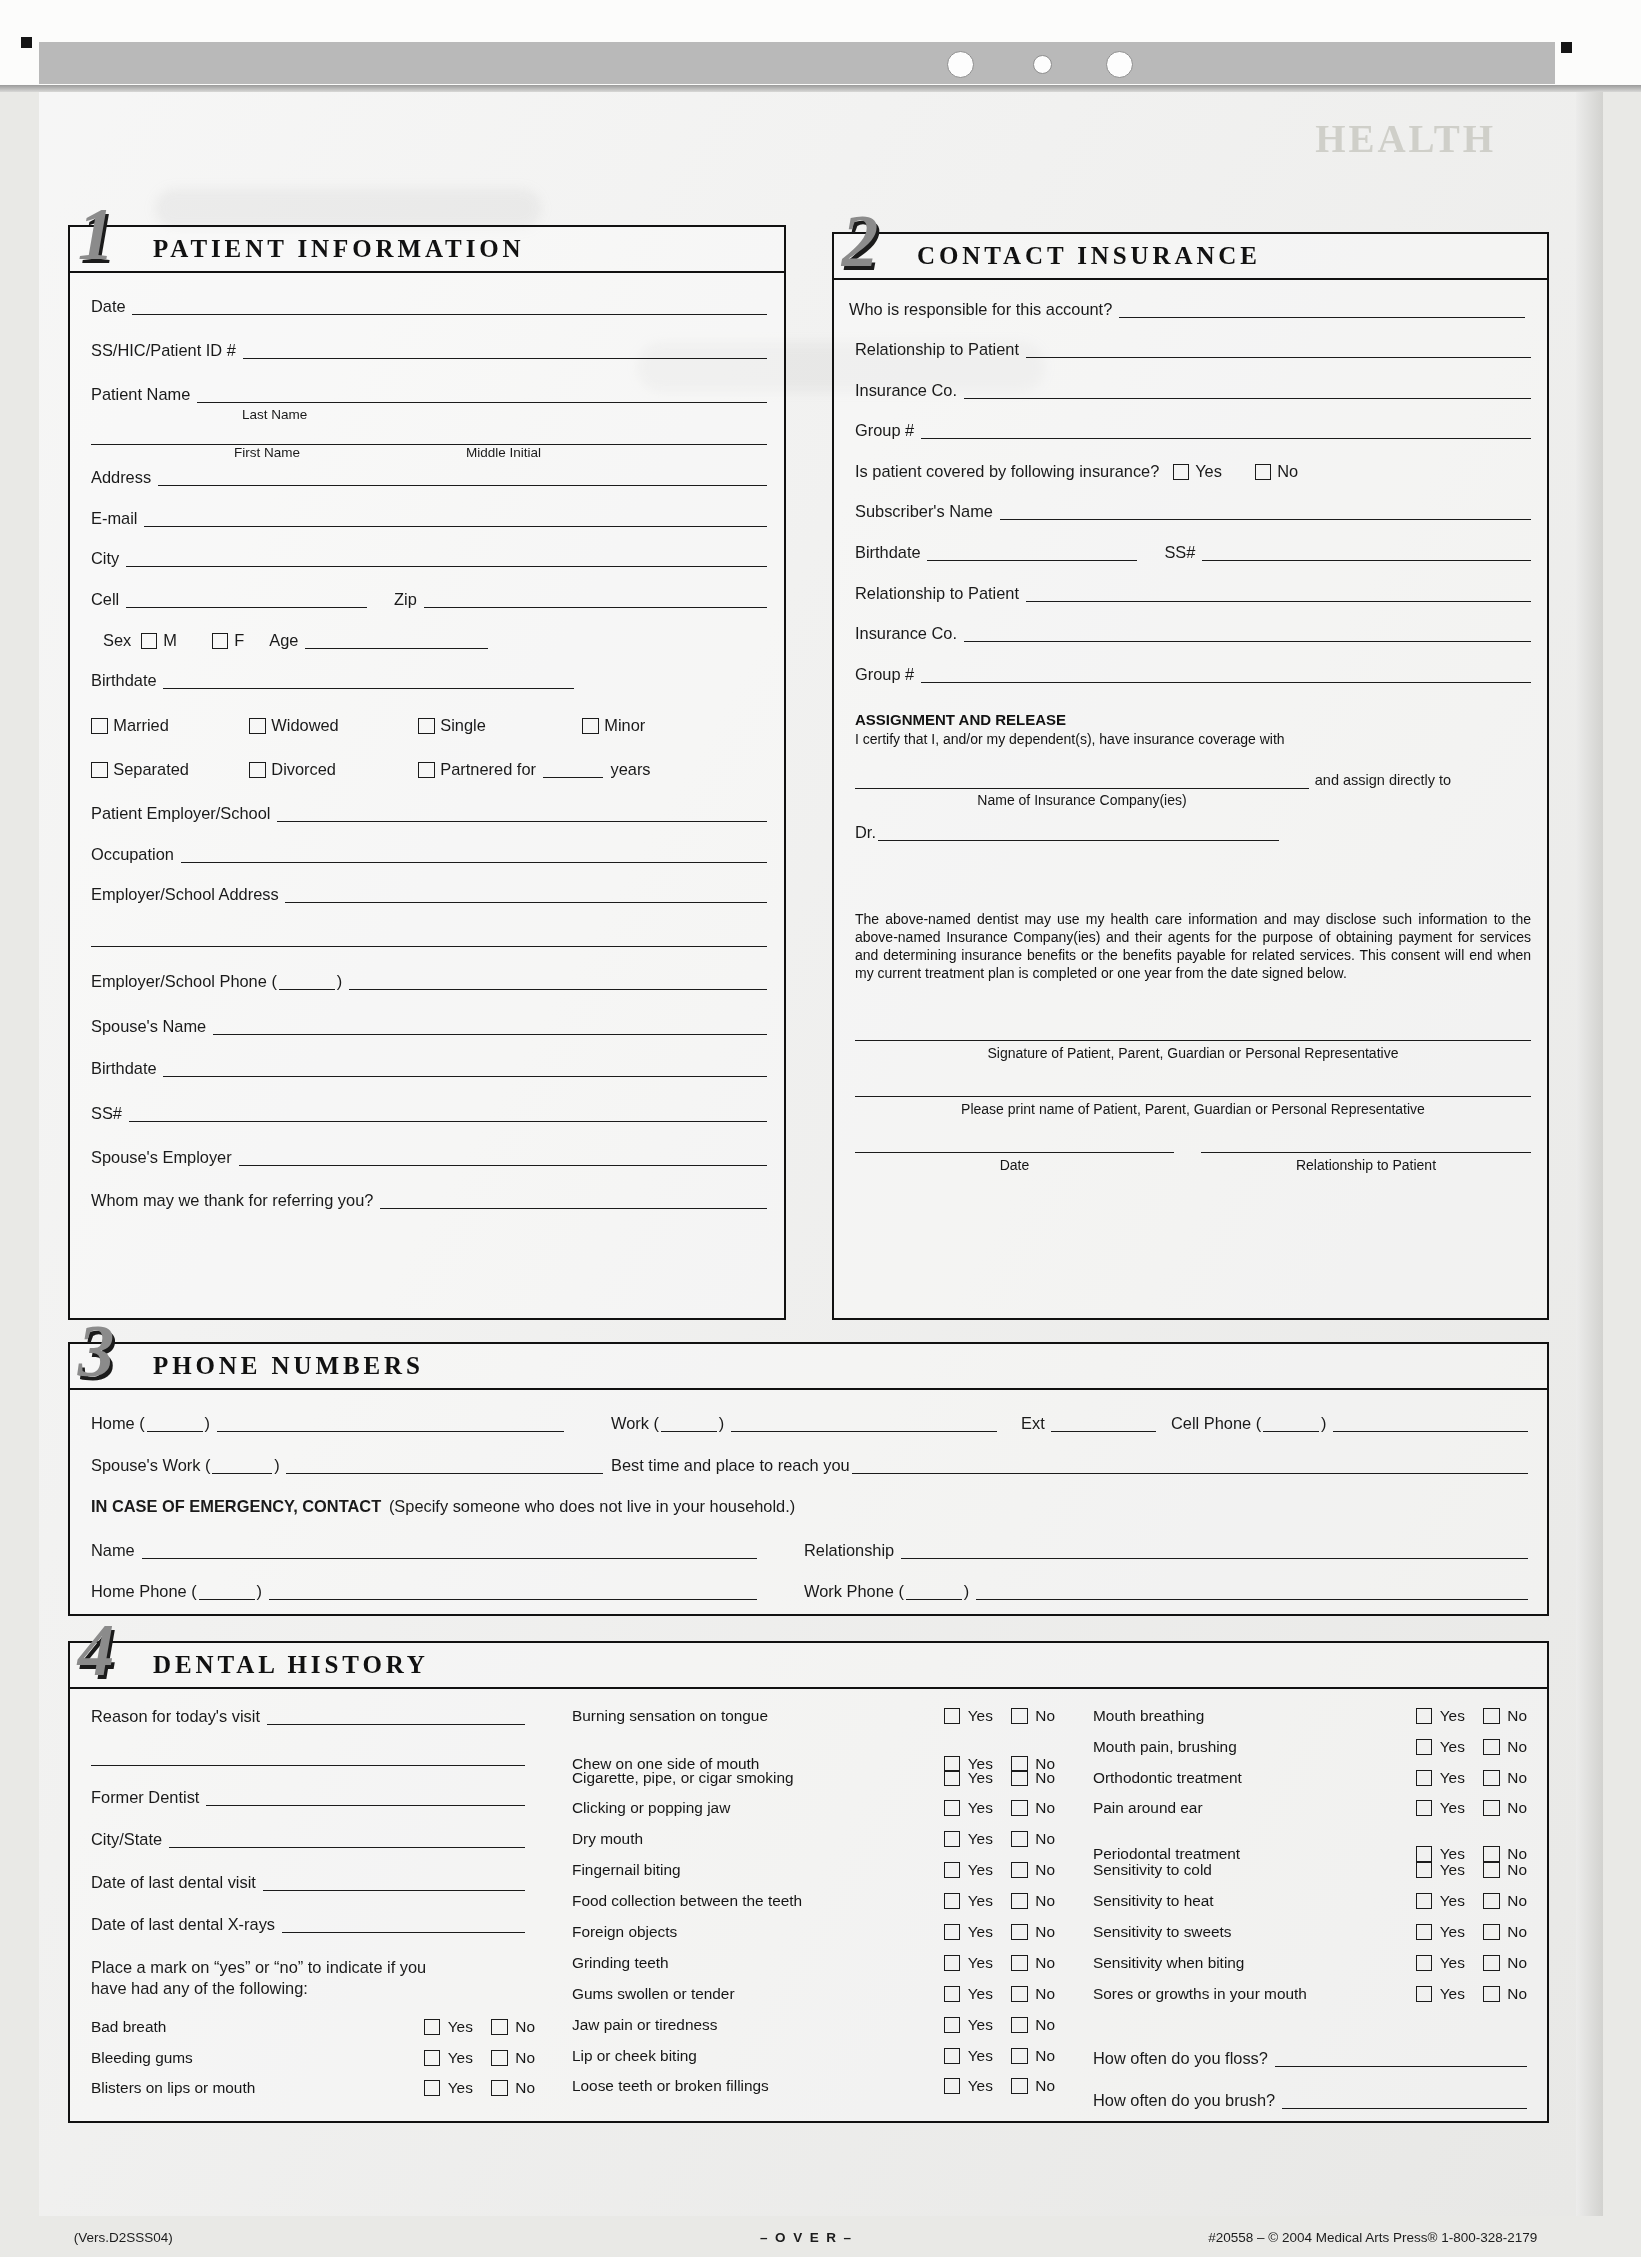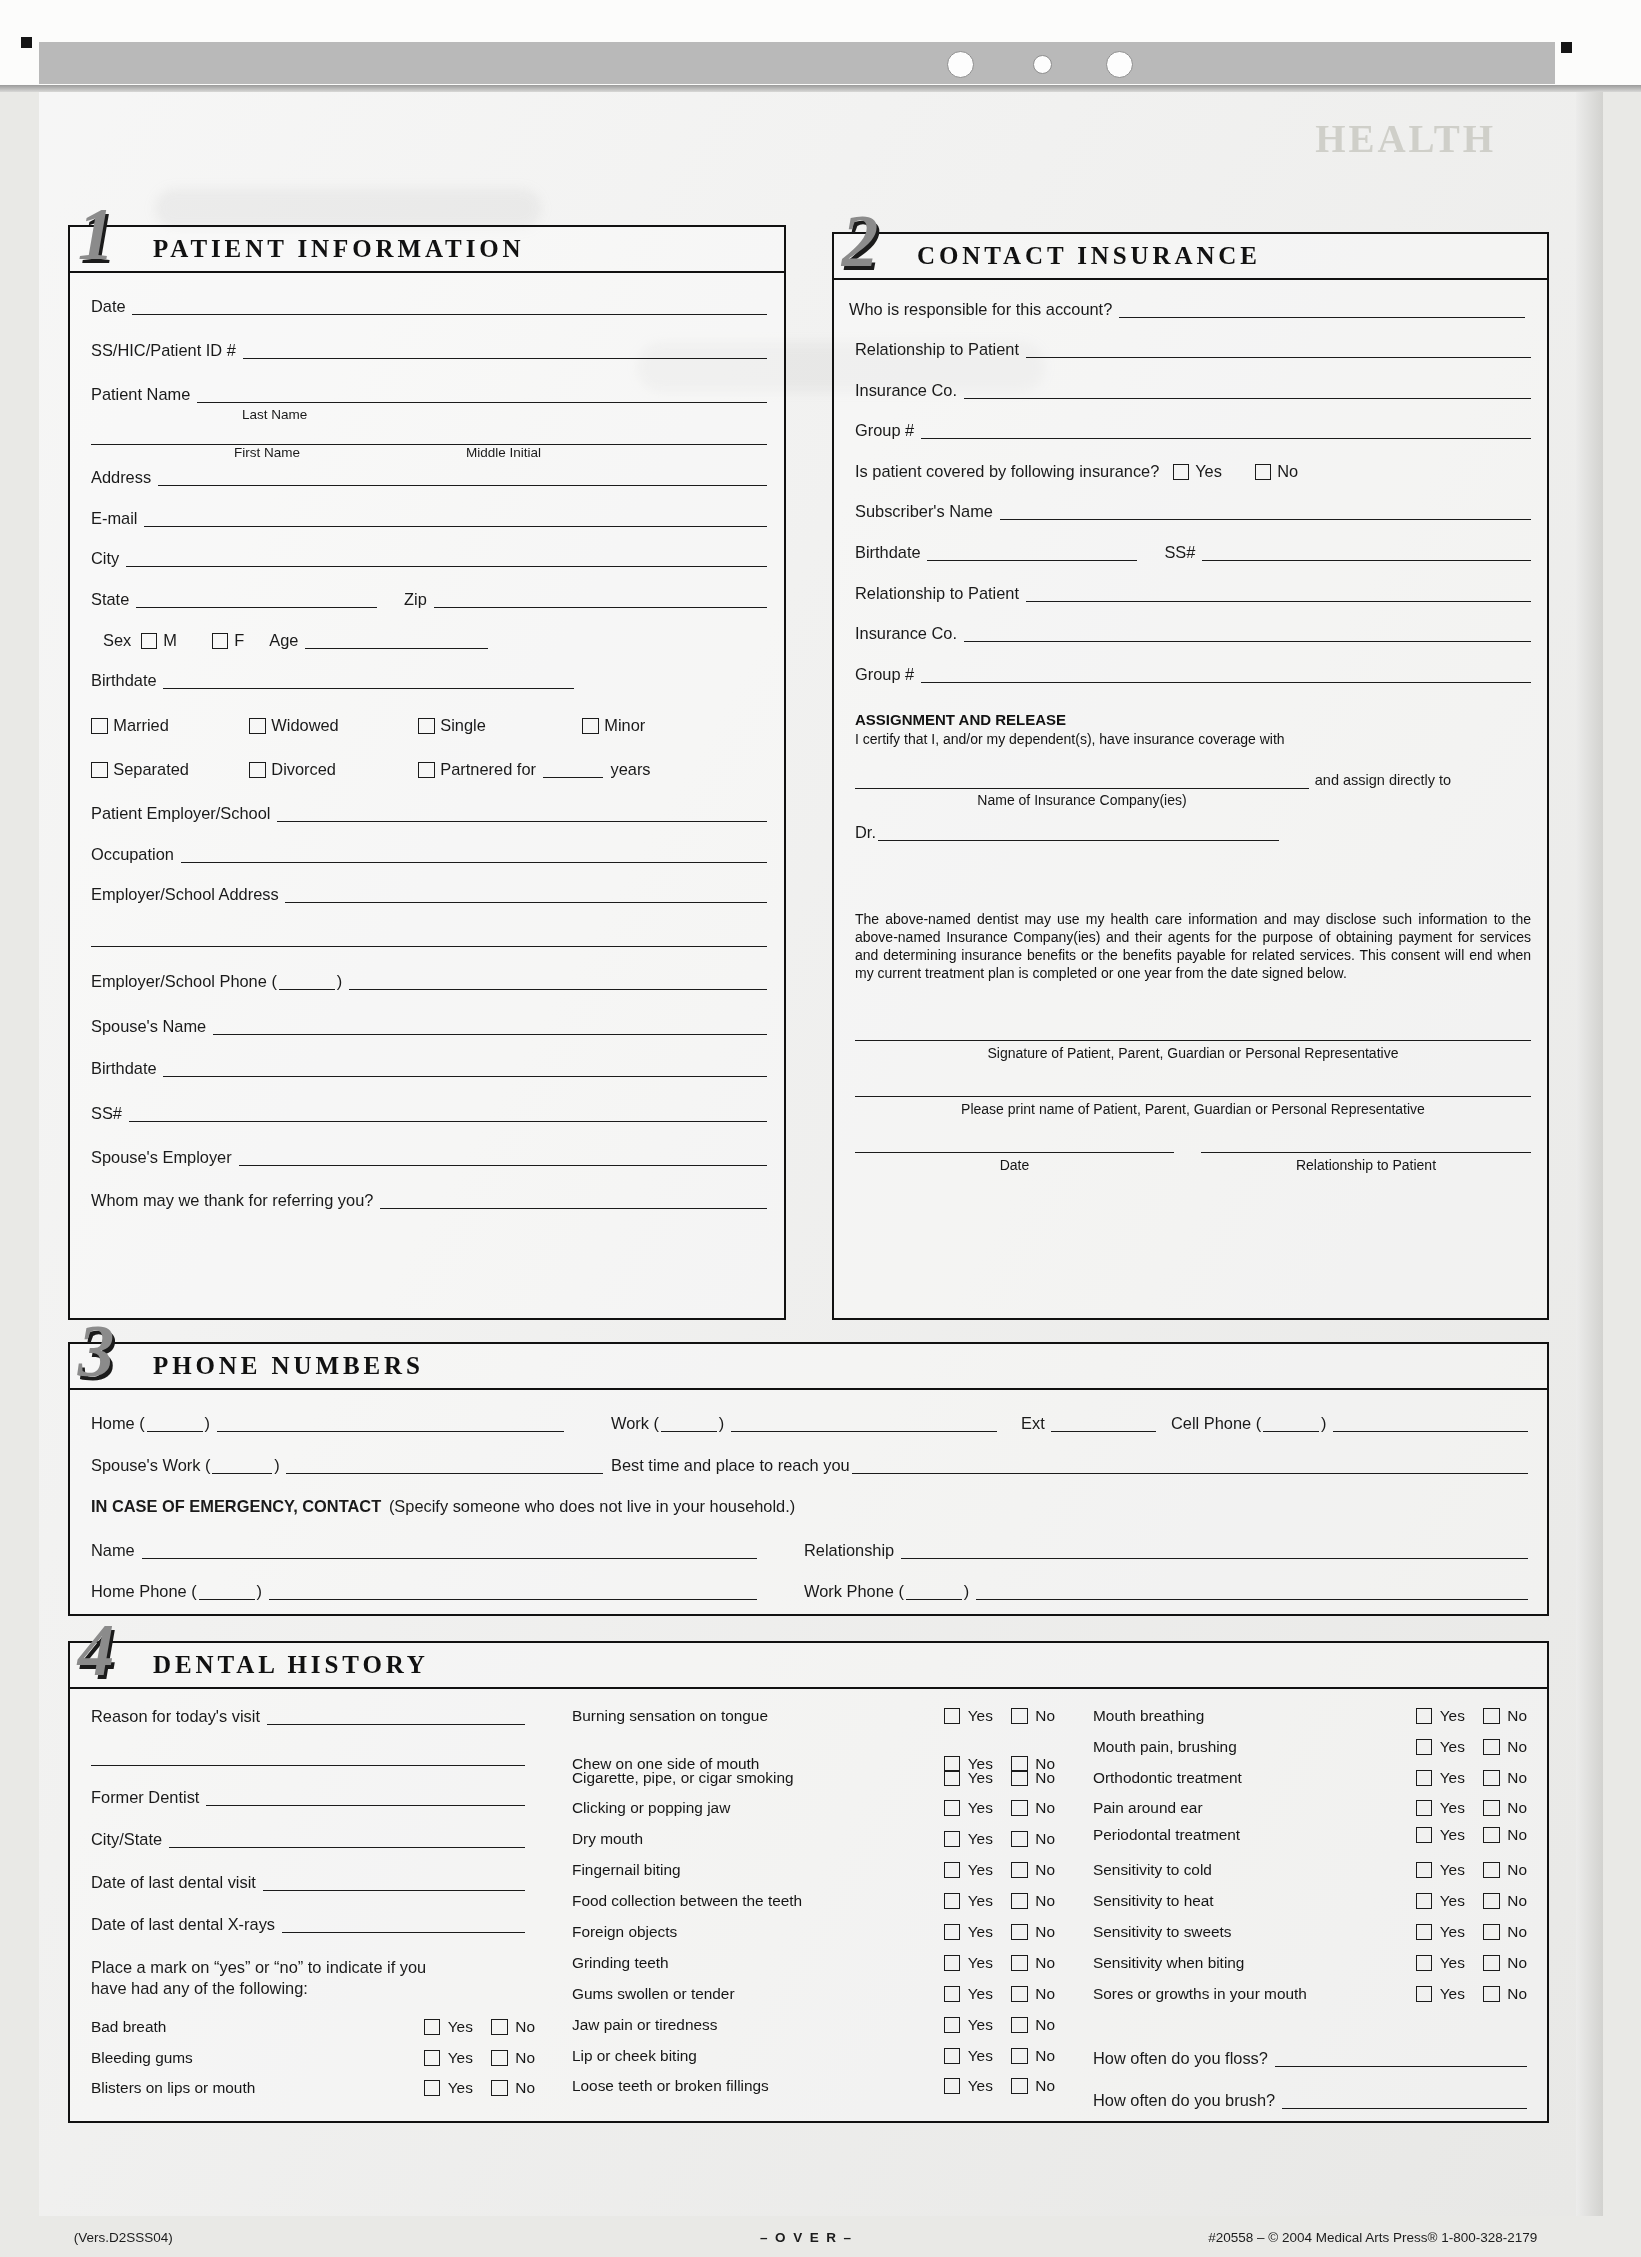--- a/index.html
+++ b/index.html
@@ -124,21 +124,21 @@
       <span class="lbl">E-mail</span>
       <span class="ln"></span>
     </div>
 
     <div class="row" style="left:21px;top:322px;width:676px;">
       <span class="lbl">City</span>
       <span class="ln"></span>
     </div>
 
     <div class="row" style="left:21px;top:363px;width:676px;">
-      <span class="lbl">State</span>
+      <span class="lbl">Cell</span>
       <span class="ln fix" style="width:241px;"></span>
       <span class="lbl" style="margin-left:27px;">Zip</span>
       <span class="ln"></span>
     </div>
 
     <div class="row" style="left:33px;top:404px;width:676px;">
       <span class="lbl">Sex</span>
       <span class="cb" style="margin-left:9.7px;"></span>
       <span class="lbl">M</span>
       <span class="cb" style="margin-left:35px;"></span>
@@ -614,21 +614,21 @@
         </div>
         <div class="dh-item" style="left: 1023px; top: 156px; width: 434px;">
           <span class="dh-q">Pain around ear</span>
           <span class="yn">
             <span class="cb"></span>
             <span>Yes</span>
             <span class="cb" style="margin-left:13.5px;"></span>
             <span>No</span>
           </span>
         </div>
-        <div class="dh-item" style="left: 1023px; top: 183px; width: 434px;">
+        <div class="dh-item" style="left: 1023px; top: 202px; width: 434px;">
           <span class="dh-q">Periodontal treatment</span>
           <span class="yn">
             <span class="cb"></span>
             <span>Yes</span>
             <span class="cb" style="margin-left:13.5px;"></span>
             <span>No</span>
           </span>
         </div>
         <div class="dh-item" style="left: 1023px; top: 218px; width: 434px;">
           <span class="dh-q">Sensitivity to cold</span>

